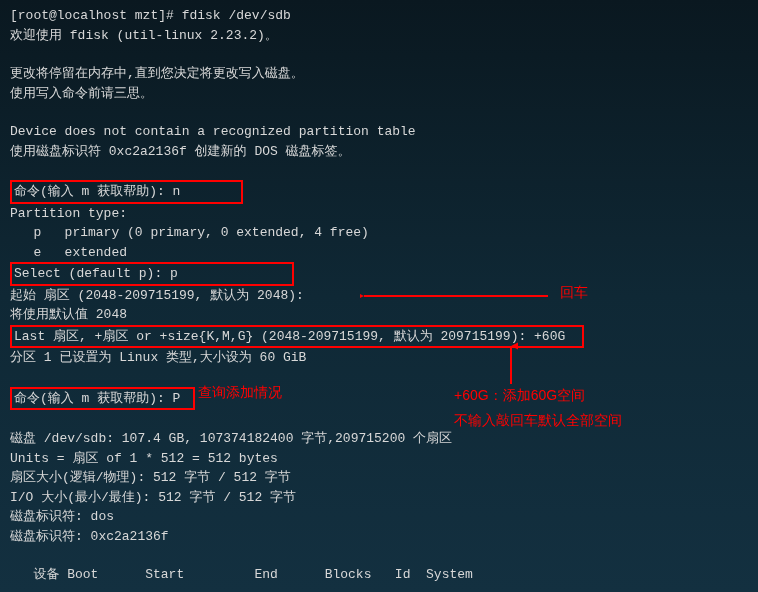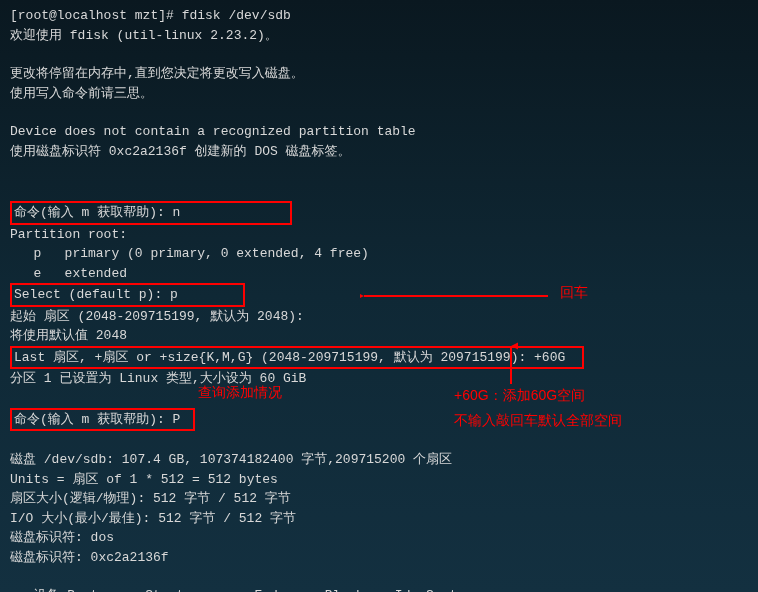--- a/index.html
+++ b/index.html
@@ -39,29 +39,29 @@
 <div class="line">[root@localhost mzt]# fdisk /dev/sdb</div>
 <div class="line">欢迎使用 fdisk (util-linux 2.23.2)。</div>
 <div class="empty"></div>
 <div class="line">更改将停留在内存中,直到您决定将更改写入磁盘。</div>
 <div class="line">使用写入命令前请三思。</div>
 <div class="empty"></div>
 <div class="line">Device does not contain a recognized partition table</div>
 <div class="line">使用磁盘标识符 0xc2a2136f 创建新的 DOS 磁盘标签。</div>
 <div class="empty"></div>
 
-<div style="width:282px;margin-top:21px;" class="red-box-block">
+<div style="width:233px;" class="red-box-block">
   <div class="line">命令(输入 m 获取帮助): n</div>
 </div>
 
-<div class="line">Partition root:</div>
+<div class="line">Partition type:</div>
 <div class="line">   p   primary (0 primary, 0 extended, 4 free)</div>
 <div class="line">   e   extended</div>
 
-<div style="width:235px;" class="red-box-block">
+<div style="width:284px;" class="red-box-block">
   <div class="line">Select (default p): p</div>
 </div>
 
 <div class="line">起始 扇区 (2048-209715199, 默认为 2048):</div>
 <div class="line">将使用默认值 2048</div>
 
 <div style="width:574px;" class="red-box-block">
   <div class="line">Last 扇区, +扇区 or +size{K,M,G} (2048-209715199, 默认为 209715199): +60G</div>
 </div>
 

